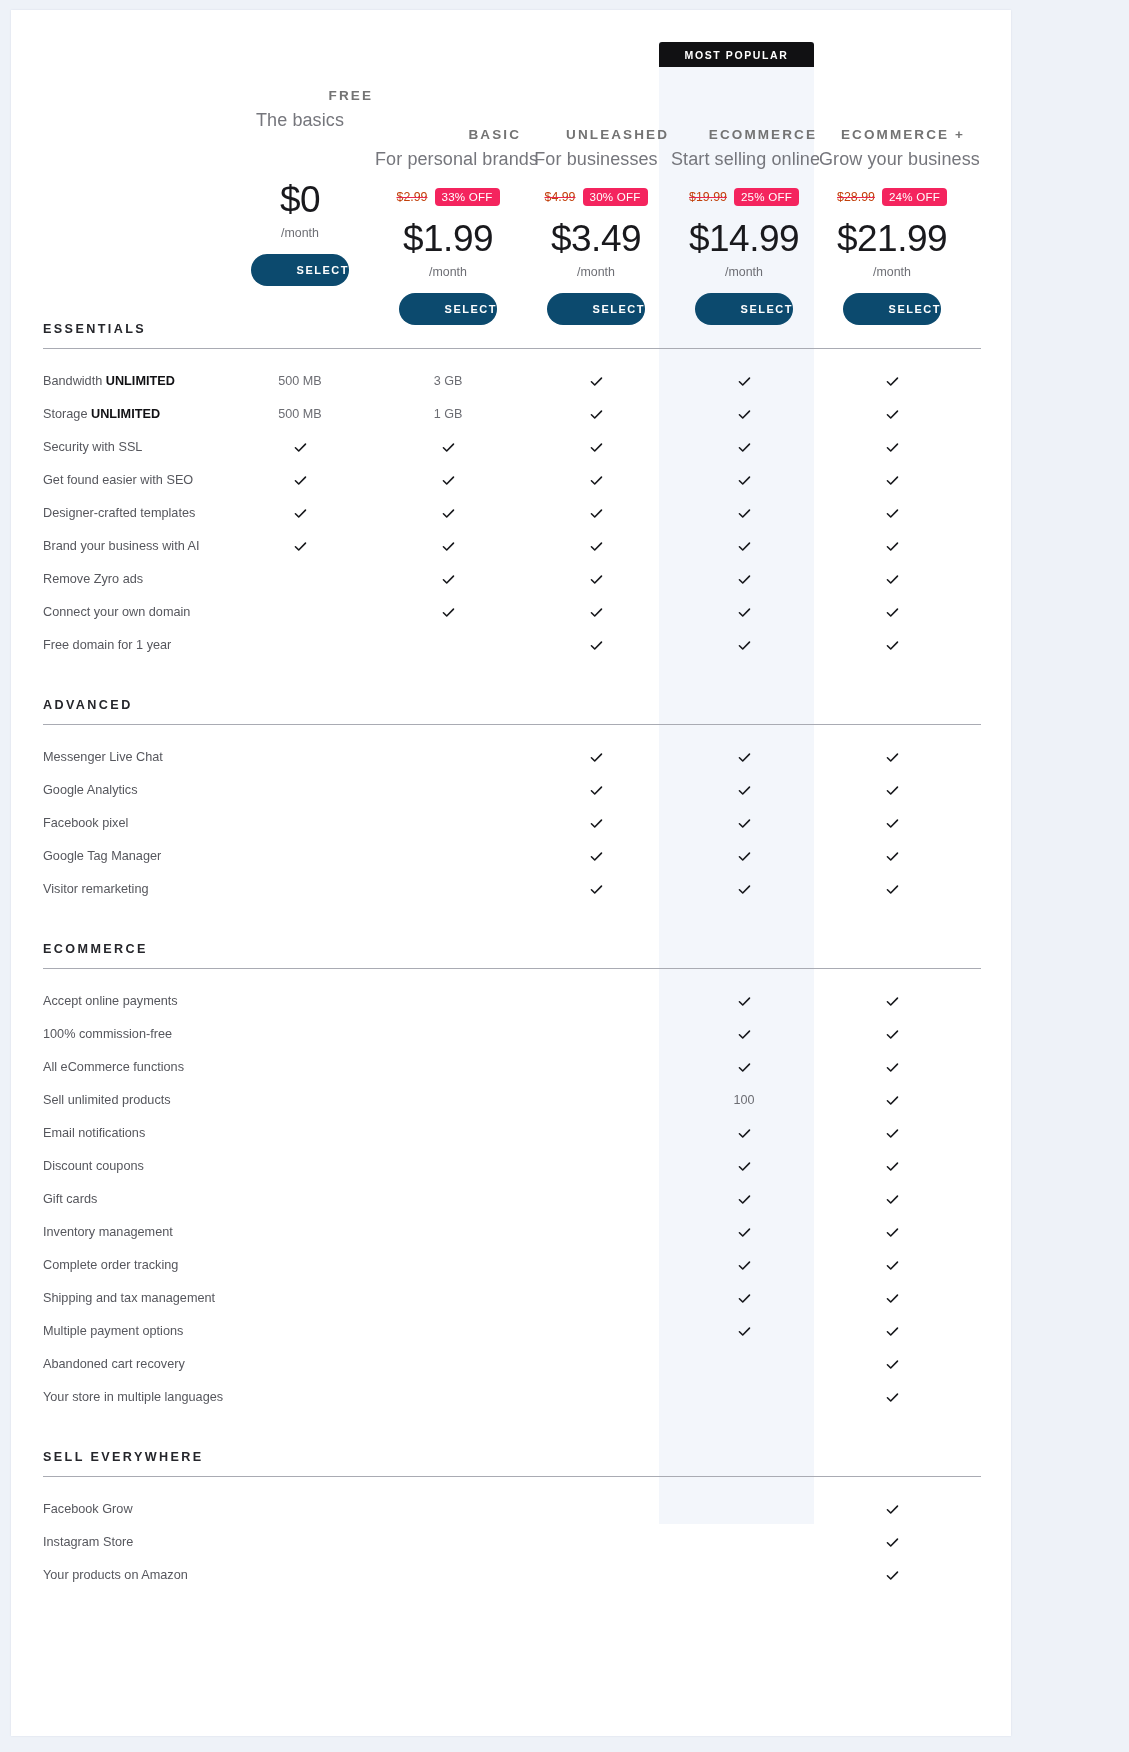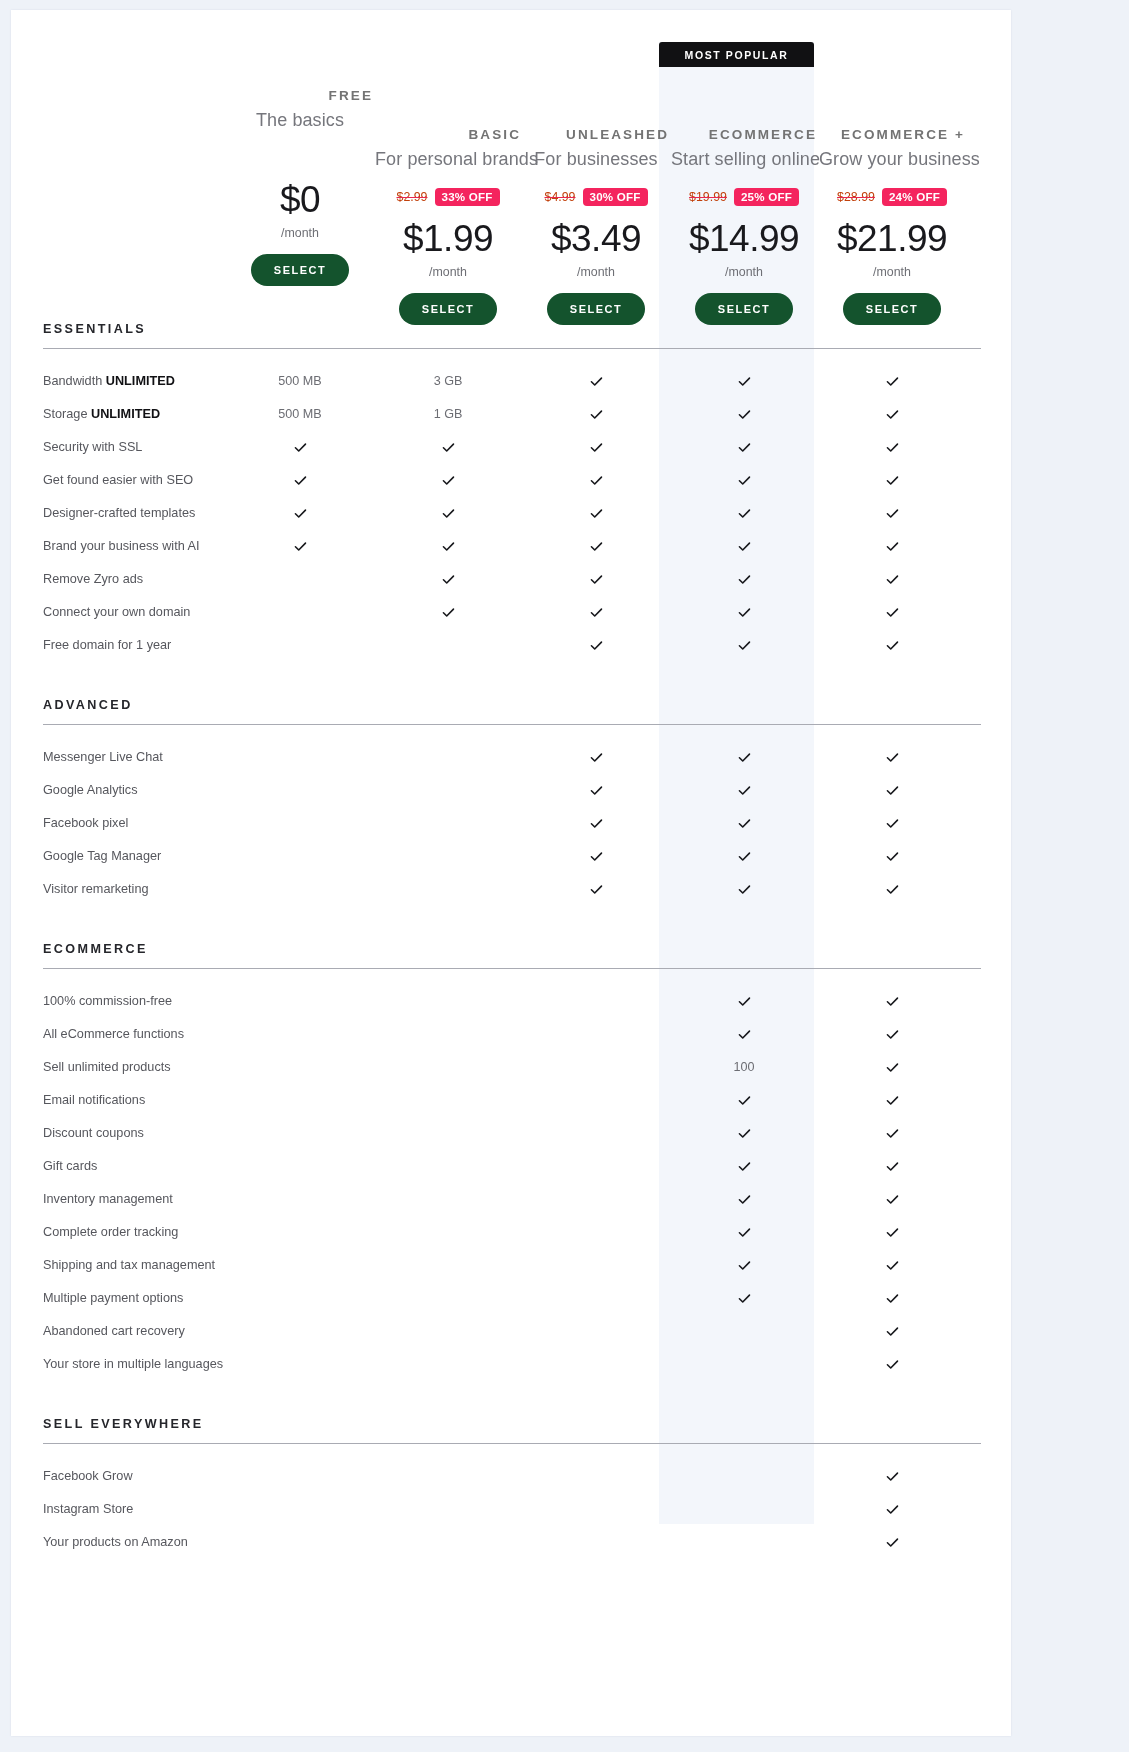--- a/index.html
+++ b/index.html
@@ -92,21 +92,21 @@
     font-size: 12.4px;
     color: #c2410c;
     text-decoration: line-through;
     text-decoration-color: #e8254e;
     text-decoration-thickness: 1.4px;
   }
   .promo-badge {
     background: #f4245e;
     color: #ffffff;
     font-size: 11.6px;
-    font-weight: bold;
+    font-weight: normal;
     letter-spacing: 0.2px;
     padding: 3px 7px 4px 7px;
     border-radius: 4px;
     line-height: 1;
   }
   .price {
     font-size: 37px;
     font-weight: 300;
     color: #19191d;
     letter-spacing: -0.5px;
@@ -114,29 +114,30 @@
     line-height: 1.05;
   }
   .per {
     font-size: 12.4px;
     color: #6e6f75;
     margin-top: 6px;
   }
   .select-btn {
     margin: 14px auto 0 auto;
     display: block;
-    background: #14532d;
+    background: #0c4a6e;
     color: #ffffff;
     border: none;
     border-radius: 22px;
     font-family: "Liberation Sans", sans-serif;
     font-size: 11px;
     font-weight: bold;
     letter-spacing: 1.5px;
     cursor: pointer;
+    text-align: right;
   }
   .plan:nth-child(2) .select-btn { width: 98px; height: 32px; }
   .plan .select-btn { width: 98px; height: 32px; }
 
   
   .sections {
     position: absolute;
     left: 0; top: 292px;
     width: 1000px;
   }
@@ -481,20 +482,32 @@
                   <path d="M2.6 8.3 L6.1 11.7 L13.3 4.4" fill="none" stroke="#17181c" stroke-width="1.7" stroke-linecap="round" stroke-linejoin="round"></path>
                 </svg></span></div>
           </div>
           <div class="sec-gap"></div>
         </div>
         <div class="section">
           <div class="section-title">ECOMMERCE</div>
           <div class="section-rule"></div>
           <div class="sec-gap"></div>
           <div class="row">
+            <div class="row-label"><span>Accept online payments</span></div>
+            <div class="cell"></div>
+            <div class="cell"></div>
+            <div class="cell"></div>
+            <div class="cell"><span class="check"><svg width="15" height="15" viewBox="0 0 16 16">
+                  <path d="M2.6 8.3 L6.1 11.7 L13.3 4.4" fill="none" stroke="#17181c" stroke-width="1.7" stroke-linecap="round" stroke-linejoin="round"></path>
+                </svg></span></div>
+            <div class="cell"><span class="check"><svg width="15" height="15" viewBox="0 0 16 16">
+                  <path d="M2.6 8.3 L6.1 11.7 L13.3 4.4" fill="none" stroke="#17181c" stroke-width="1.7" stroke-linecap="round" stroke-linejoin="round"></path>
+                </svg></span></div>
+          </div>
+          <div class="row">
             <div class="row-label"><span>100% commission-free</span></div>
             <div class="cell"></div>
             <div class="cell"></div>
             <div class="cell"></div>
             <div class="cell"><span class="check"><svg width="15" height="15" viewBox="0 0 16 16">
                   <path d="M2.6 8.3 L6.1 11.7 L13.3 4.4" fill="none" stroke="#17181c" stroke-width="1.7" stroke-linecap="round" stroke-linejoin="round"></path>
                 </svg></span></div>
             <div class="cell"><span class="check"><svg width="15" height="15" viewBox="0 0 16 16">
                   <path d="M2.6 8.3 L6.1 11.7 L13.3 4.4" fill="none" stroke="#17181c" stroke-width="1.7" stroke-linecap="round" stroke-linejoin="round"></path>
                 </svg></span></div>

